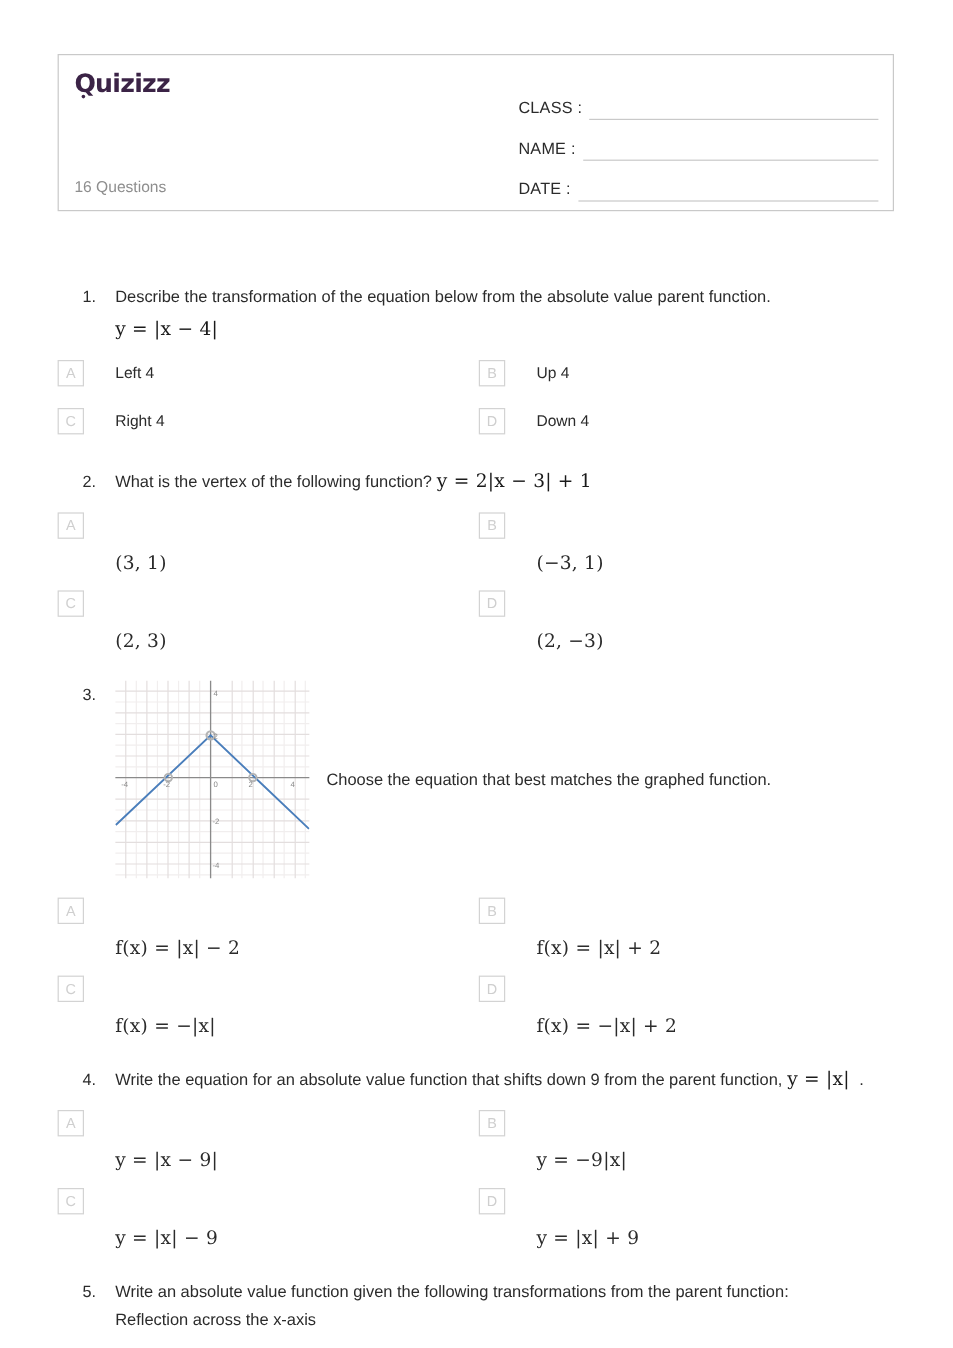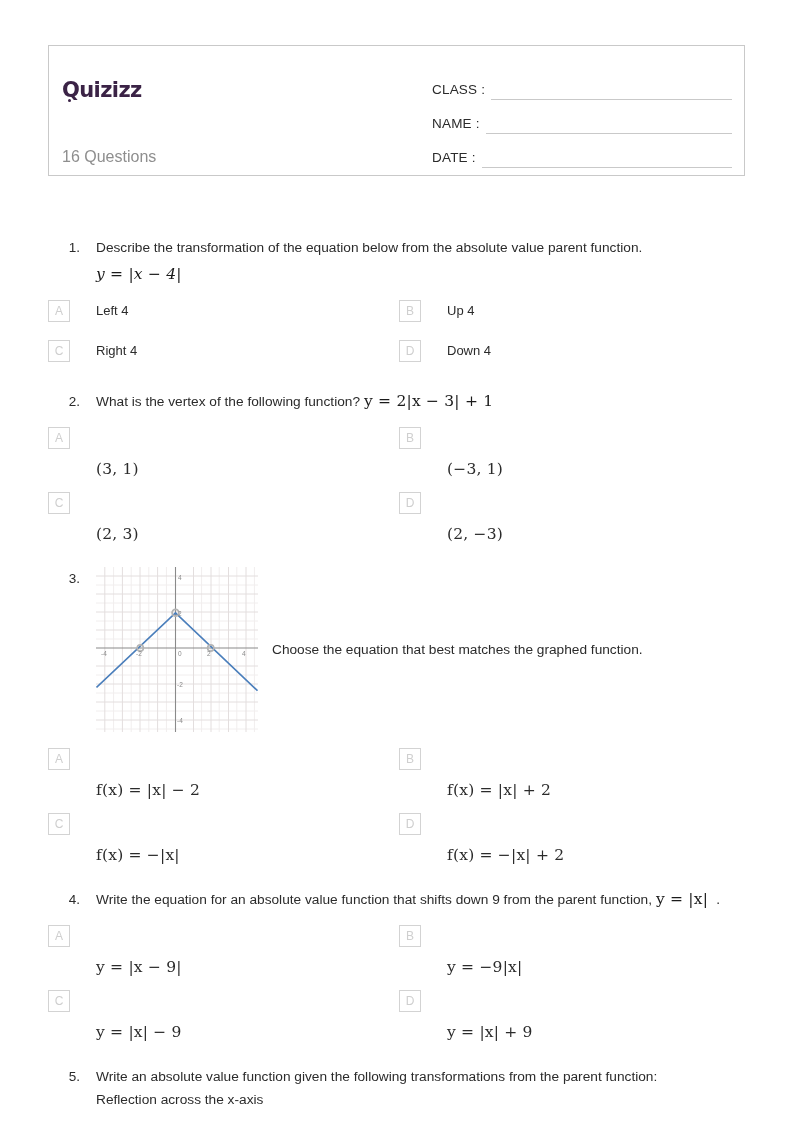--- a/index.html
+++ b/index.html
@@ -37,21 +37,20 @@
   }
   .logo {
     font-family: "DejaVu Sans", sans-serif;
     font-weight: 700;
     font-size: 21px;
     letter-spacing: -0.6px;
     color: #3b2346;
     line-height: 1;
     display: inline-block;
     position: relative;
-    margin-top: 20px;
   }
   .logo .q-dot {
     position: absolute;
     left: 6px;
     bottom: -1px;
     width: 3px;
     height: 3px;
     border-radius: 50%;
     background: #3b2346;
   }
@@ -61,21 +60,21 @@
     top: 82px;
     font-size: 13.5px;
     color: #2b2b2b;
     letter-spacing: 0.15px;
     white-space: nowrap;
   }
   .quiz-count {
     position: absolute;
     left: 13px;
     top: 102px;
-    font-size: 16px;
+    font-size: 13px;
     color: #8e8e8e;
   }
 
   .header-right {
     flex: 1;
     position: relative;
     padding-top: 20px;
     box-sizing: border-box;
   }
   .field-row {
@@ -140,21 +139,20 @@
   .math {
     font-family: "DejaVu Serif", serif;
     font-size: 15.5px;
     color: #1a1a1a;
     white-space: nowrap;
     letter-spacing: 0.2px;
   }
   .math-block {
     display: block;
     margin-top: 4px;
-    font-style: italic;
   }
   .math-inline {
     display: inline;
     padding-left: 4px;
   }
 
   
   .options {
     margin-top: 14px;
     display: grid;

